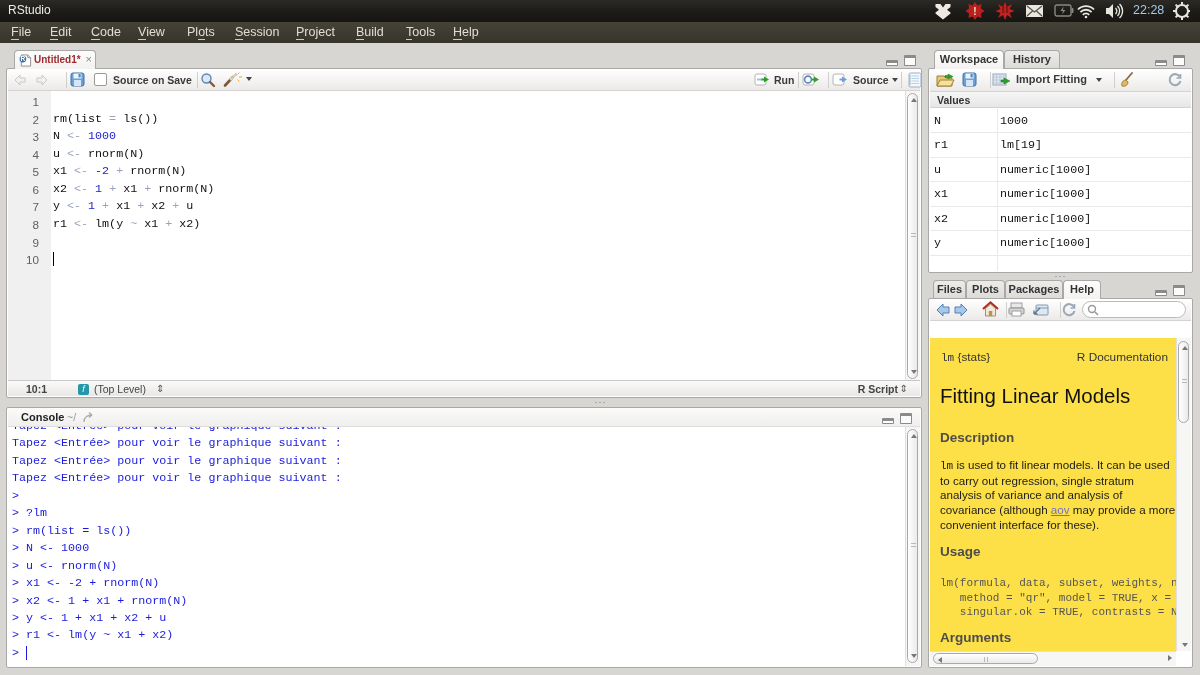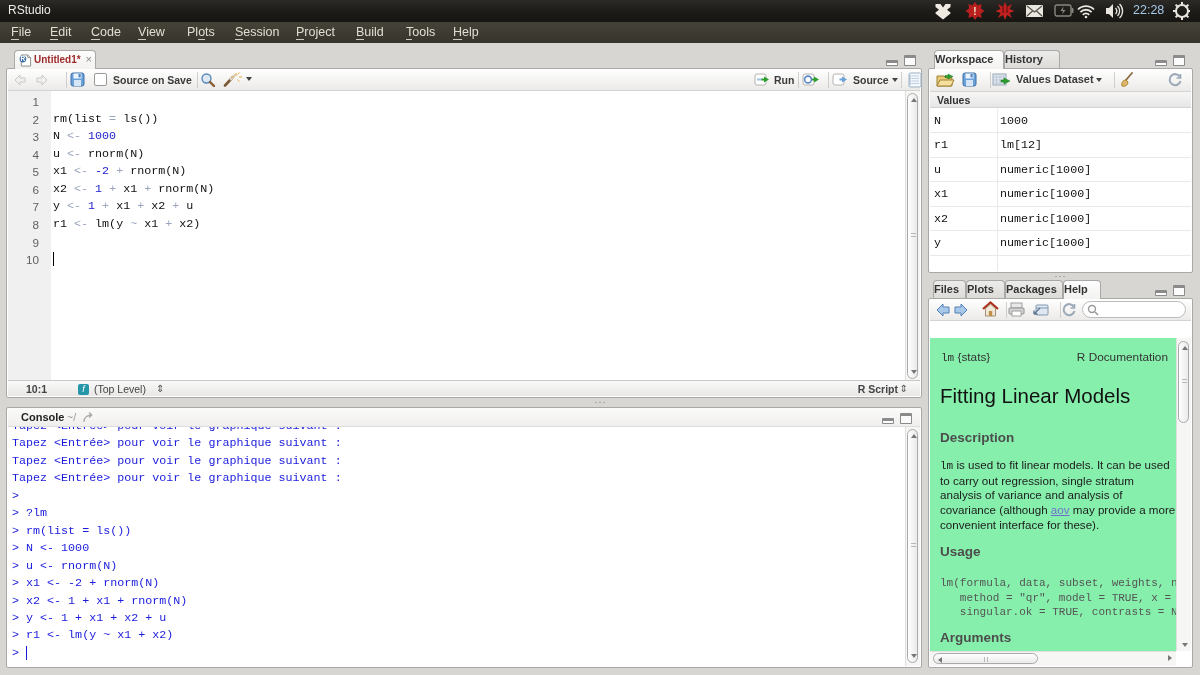--- a/index.html
+++ b/index.html
@@ -8,21 +8,21 @@
 #toppanel{position:absolute;left:0;top:0;width:1200px;height:22px;background:linear-gradient(#2b2a26,#1c1b18 55%,#171613);color:#e8e4dc}
 #toppanel .appname{position:absolute;left:8px;top:3px;font-size:12px;font-weight:normal;color:#efece6}
 #clock{position:absolute;left:1133px;top:3px;font-size:12.5px;color:#a6c8e8}
 
 #menubar{position:absolute;left:0;top:22px;width:1200px;height:21px;background:linear-gradient(#454238,#37342c);color:#e2ddd3;font-size:12.5px}
 #menubar span.mi{position:absolute;top:3px}
 #menubar u{text-decoration:none;border-bottom:1px solid #cfcabf;padding-bottom:0px}
 
 .pane{position:absolute;background:#fff;border:1px solid #a9a8a6;border-radius:2px}
 .tabstrip{position:absolute;height:18px;font-size:11px;font-weight:bold;color:#333}
-.tab{position:absolute;top:0;height:18px;border:1px solid #a9a8a6;border-bottom:none;border-radius:4px 4px 0 0;text-align:left;line-height:17px}
+.tab{position:absolute;top:0;height:18px;border:1px solid #a9a8a6;border-bottom:none;border-radius:4px 4px 0 0;text-align:center;line-height:17px}
 .tab.active{background:linear-gradient(#fdfdfd,#f3f2f0);z-index:3;height:19px}
 .tab.inactive{background:linear-gradient(#ececea,#dcdbd8)}
 .toolbar{position:absolute;left:1px;right:1px;background:linear-gradient(#ffffff,#ebeae8);border-bottom:1px solid #d4d3d1}
 .winbtns{position:absolute;right:8px;top:5px;width:30px;height:11px}
 .winbtn-min{position:absolute;left:0;top:5px;width:12px;height:6px;background:#8b8b8b;border-radius:1px}
 .winbtn-min:after{content:"";position:absolute;left:1px;top:3px;width:10px;height:2px;background:#fff}
 .winbtn-max{position:absolute;left:18px;top:0;width:12px;height:11px;background:#8b8b8b;border-radius:1px}
 .winbtn-max:after{content:"";position:absolute;left:1px;top:3px;width:10px;height:7px;background:#fbfbfb}
 .vsep{display:inline-block;width:1px;height:16px;background:#d0cfcd;vertical-align:middle;margin:0 6px}
 
@@ -39,21 +39,21 @@
 
 #gutter{position:absolute;background:#f0f0f0;color:#5f5f5f;text-align:right;font-size:11.7px}
 #code{position:absolute;font-size:11.7px;color:#111;white-space:pre}
 .num{color:#2222cc}.op{color:#9aa4bd}
 #estatus{position:absolute;left:1px;right:1px;bottom:1px;height:16px;background:linear-gradient(#fafafa,#e8e7e5);border-top:1px solid #c8c7c5;font-size:10.5px;color:#333}
 
 #consoletext{position:absolute;font-size:11.7px;color:#1b1bdd;white-space:pre;line-height:17.45px}
 
 .wsrow{position:absolute;left:1px;right:1px;height:24.5px;border-bottom:1px solid #e9e9e9;font-size:11.7px;color:#111}
 
-#helpcontent{position:absolute;background:#86efac;font-size:11.8px;color:#1c1c1c;overflow:hidden}
+#helpcontent{position:absolute;background:#fde047;font-size:11.8px;color:#1c1c1c;overflow:hidden}
 .h-heading{font-weight:bold;color:#4d4d4d}
 a.hl{color:#7070cc;text-decoration:underline}
 </style></head>
 <body>
 
 <div id="toppanel">
   <span class="appname">RStudio</span>
   <span id="clock">22:28</span>
   <svg id="trayicons" style="position:absolute;left:930px;top:0" width="260" height="22" viewBox="0 0 260 22">
 
@@ -285,40 +285,40 @@
         <rect x="3.5" y="1.5" width="8" height="5" fill="#eef4fb"></rect>
         <rect x="4" y="8" width="7" height="6" fill="#d6e6f6"></rect>
         <rect x="8.5" y="2" width="2.2" height="3.4" fill="#5286bd"></rect>
       </svg>
     <span class="vsep" style="position:absolute;left:54px;top:3px"></span>
     <svg style="position:absolute;left:62px;top:4px" width="22" height="15" viewBox="0 0 22 15">
         <rect x="1" y="1" width="13" height="11" fill="#dfe8f2" stroke="#98a8b8"></rect>
         <path d="M1 4 H14 M1 7 H14 M1 10 H14 M4.5 1 V12 M8 1 V12 M11.5 1 V12" stroke="#b8c4d2" stroke-width="0.8"></path>
         <path d="M12 5 L18 8 L12 11 V9 H9 V7 h3 Z" fill="#2d9d2d" stroke="#1a7a1a" stroke-width="0.5"></path>
       </svg>
-    <span style="position:absolute;left:86px;top:4px;font-size:11px;font-weight:bold;color:#3a3a3a">Values Dataset</span>
+    <span style="position:absolute;left:86px;top:4px;font-size:11px;font-weight:bold;color:#3a3a3a">Import Fitting</span>
     <span style="position:absolute;left:166px;top:9px;width:0;height:0;border-left:3.5px solid transparent;border-right:3.5px solid transparent;border-top:4px solid #444"></span>
     <span class="vsep" style="position:absolute;left:178px;top:3px"></span>
     <svg style="position:absolute;left:188px;top:2px" width="18" height="18" viewBox="0 0 18 18">
         <path d="M14 2 L8 9" stroke="#8a6a40" stroke-width="1.8" stroke-linecap="round"></path>
         <path d="M4 15 C3 12 5 9 8 9 L10 11 C10 14 7 16 4 15 Z" fill="#e0b76a" stroke="#a8862f"></path>
       </svg>
     <svg style="position:absolute;right:8px;top:3px" width="16" height="16" viewBox="0 0 16 16">
         <path d="M13 5 A5.5 5.5 0 1 0 13.5 9" stroke="#9aa8b8" stroke-width="2" fill="none"></path>
         <path d="M13.5 2 V6 H9.5" stroke="#9aa8b8" stroke-width="1.6" fill="none"></path>
       </svg>
   </div>
   <div style="position:absolute;left:1px;top:23px;right:1px;height:16px;background:linear-gradient(#f6f6f6,#e6e6e6);border-bottom:1px solid #d2d2d2;font-size:10.5px;font-weight:bold;color:#333;padding:2px 0 0 7px">Values</div>
   <div class="wsrow mono" style="top:39.5px">
       <span style="position:absolute;left:4px;top:5px">N</span>
       <span style="position:absolute;left:70px;top:5px">1000</span>
     </div>
   <div class="wsrow mono" style="top:64px">
       <span style="position:absolute;left:4px;top:5px">r1</span>
-      <span style="position:absolute;left:70px;top:5px">lm[12]</span>
+      <span style="position:absolute;left:70px;top:5px">lm[19]</span>
     </div>
   <div class="wsrow mono" style="top:88.5px">
       <span style="position:absolute;left:4px;top:5px">u</span>
       <span style="position:absolute;left:70px;top:5px">numeric[1000]</span>
     </div>
   <div class="wsrow mono" style="top:113px">
       <span style="position:absolute;left:4px;top:5px">x1</span>
       <span style="position:absolute;left:70px;top:5px">numeric[1000]</span>
     </div>
   <div class="wsrow mono" style="top:137.5px">

